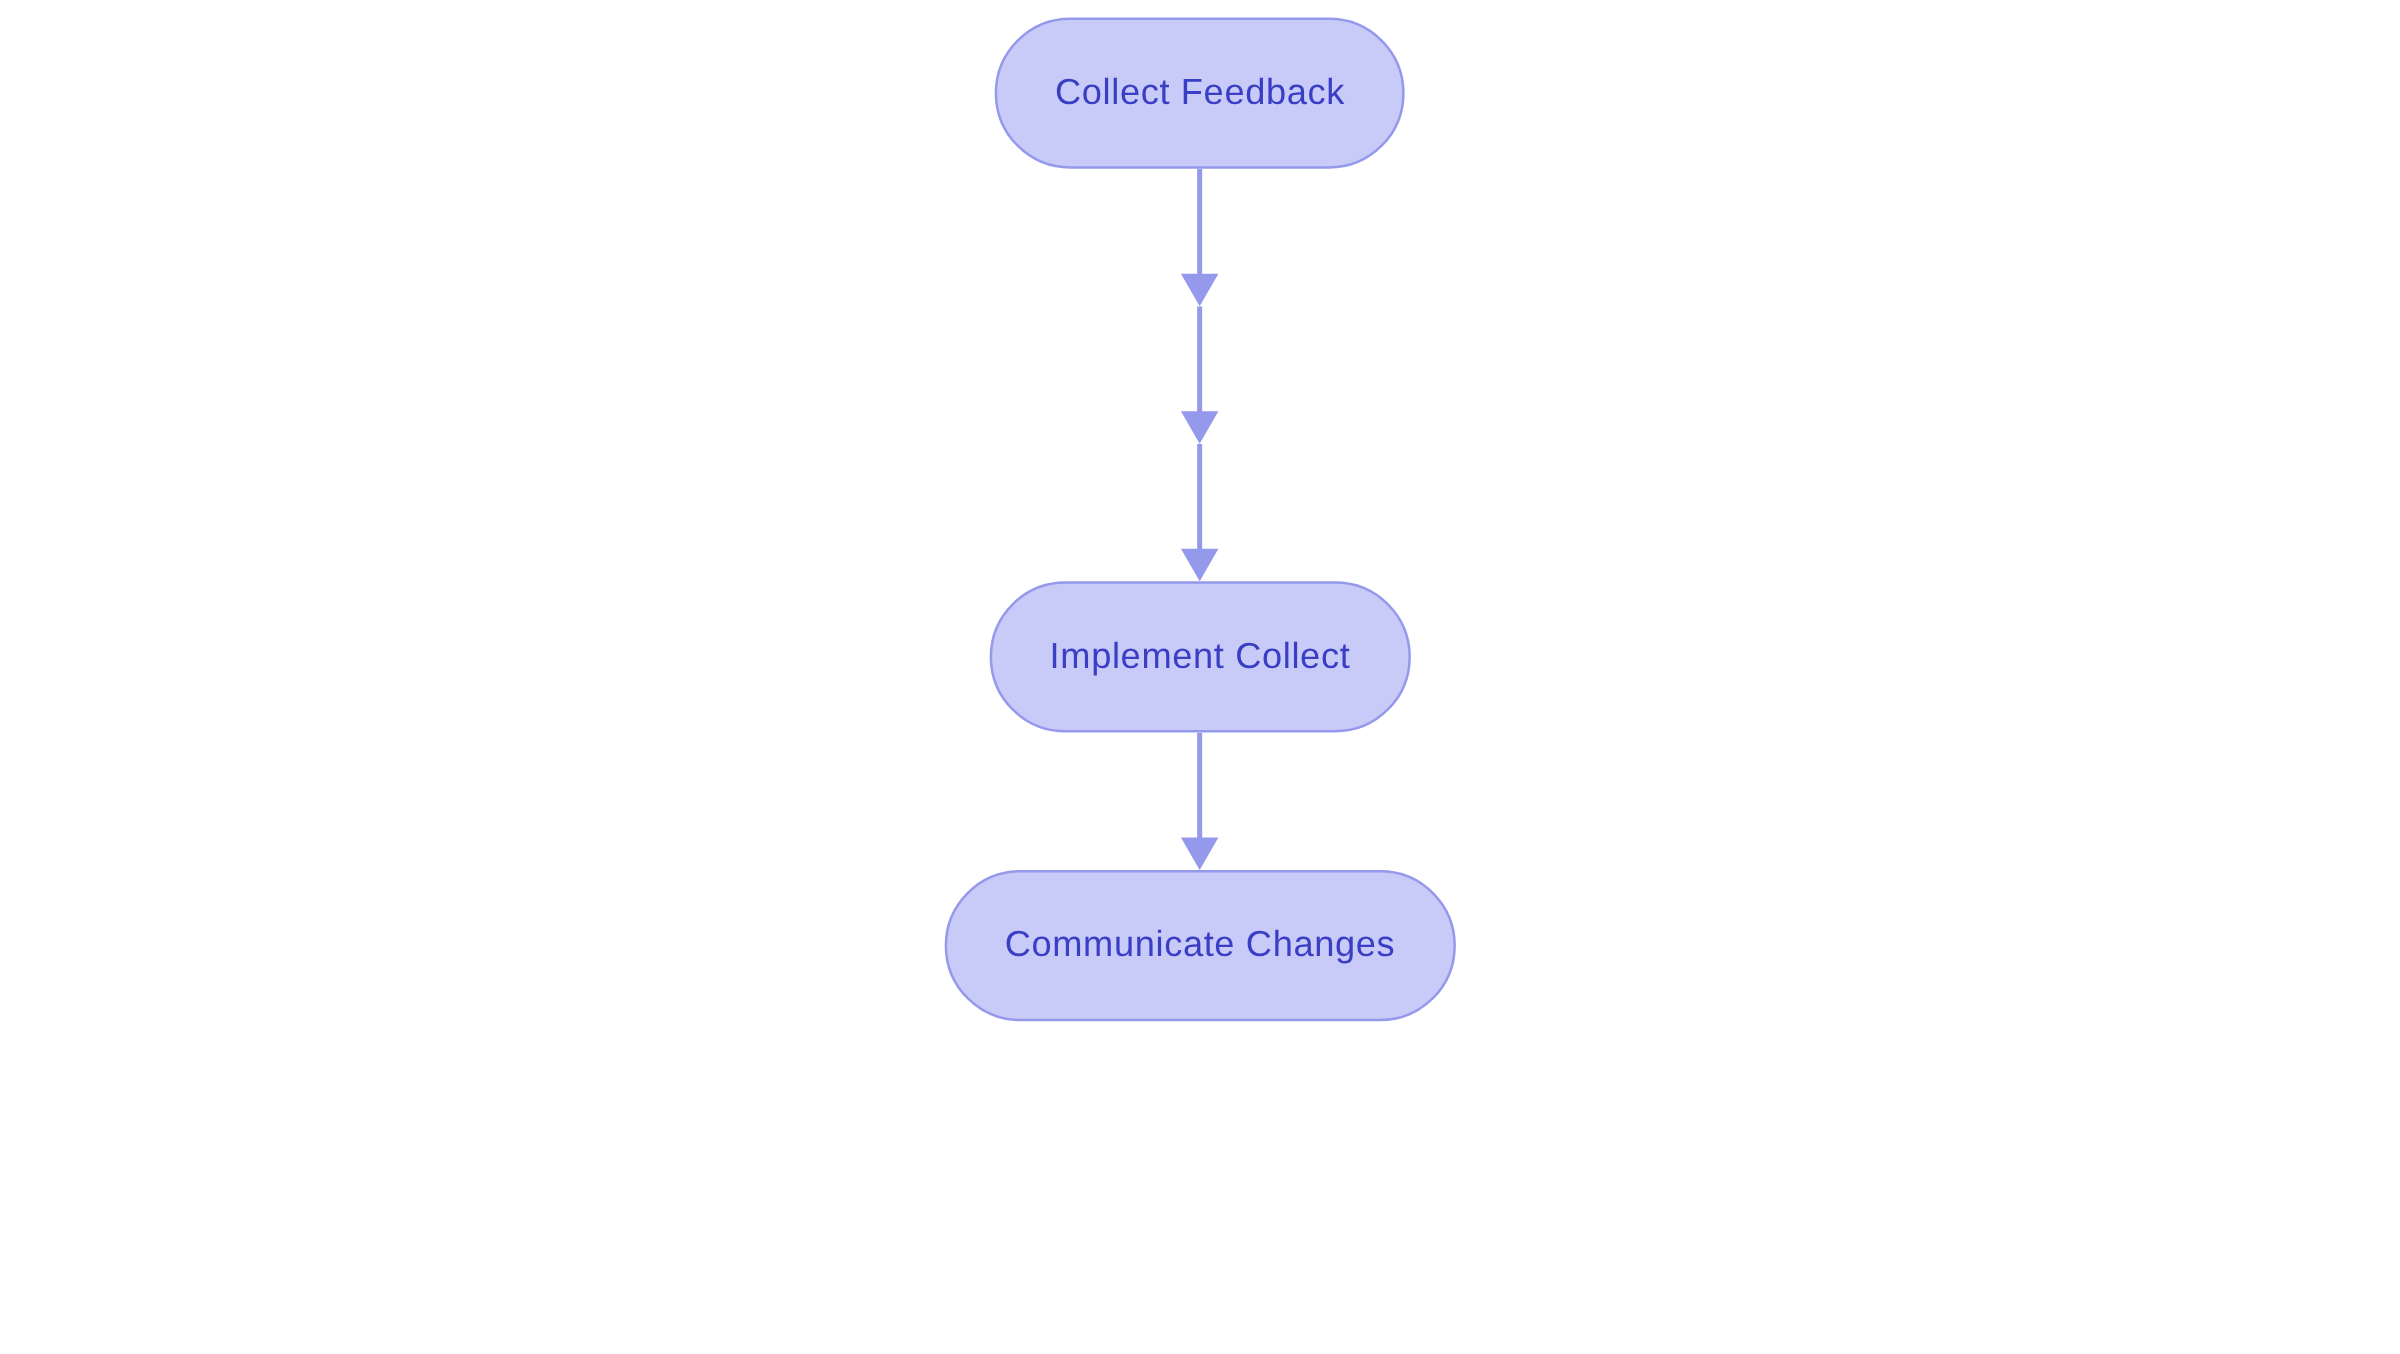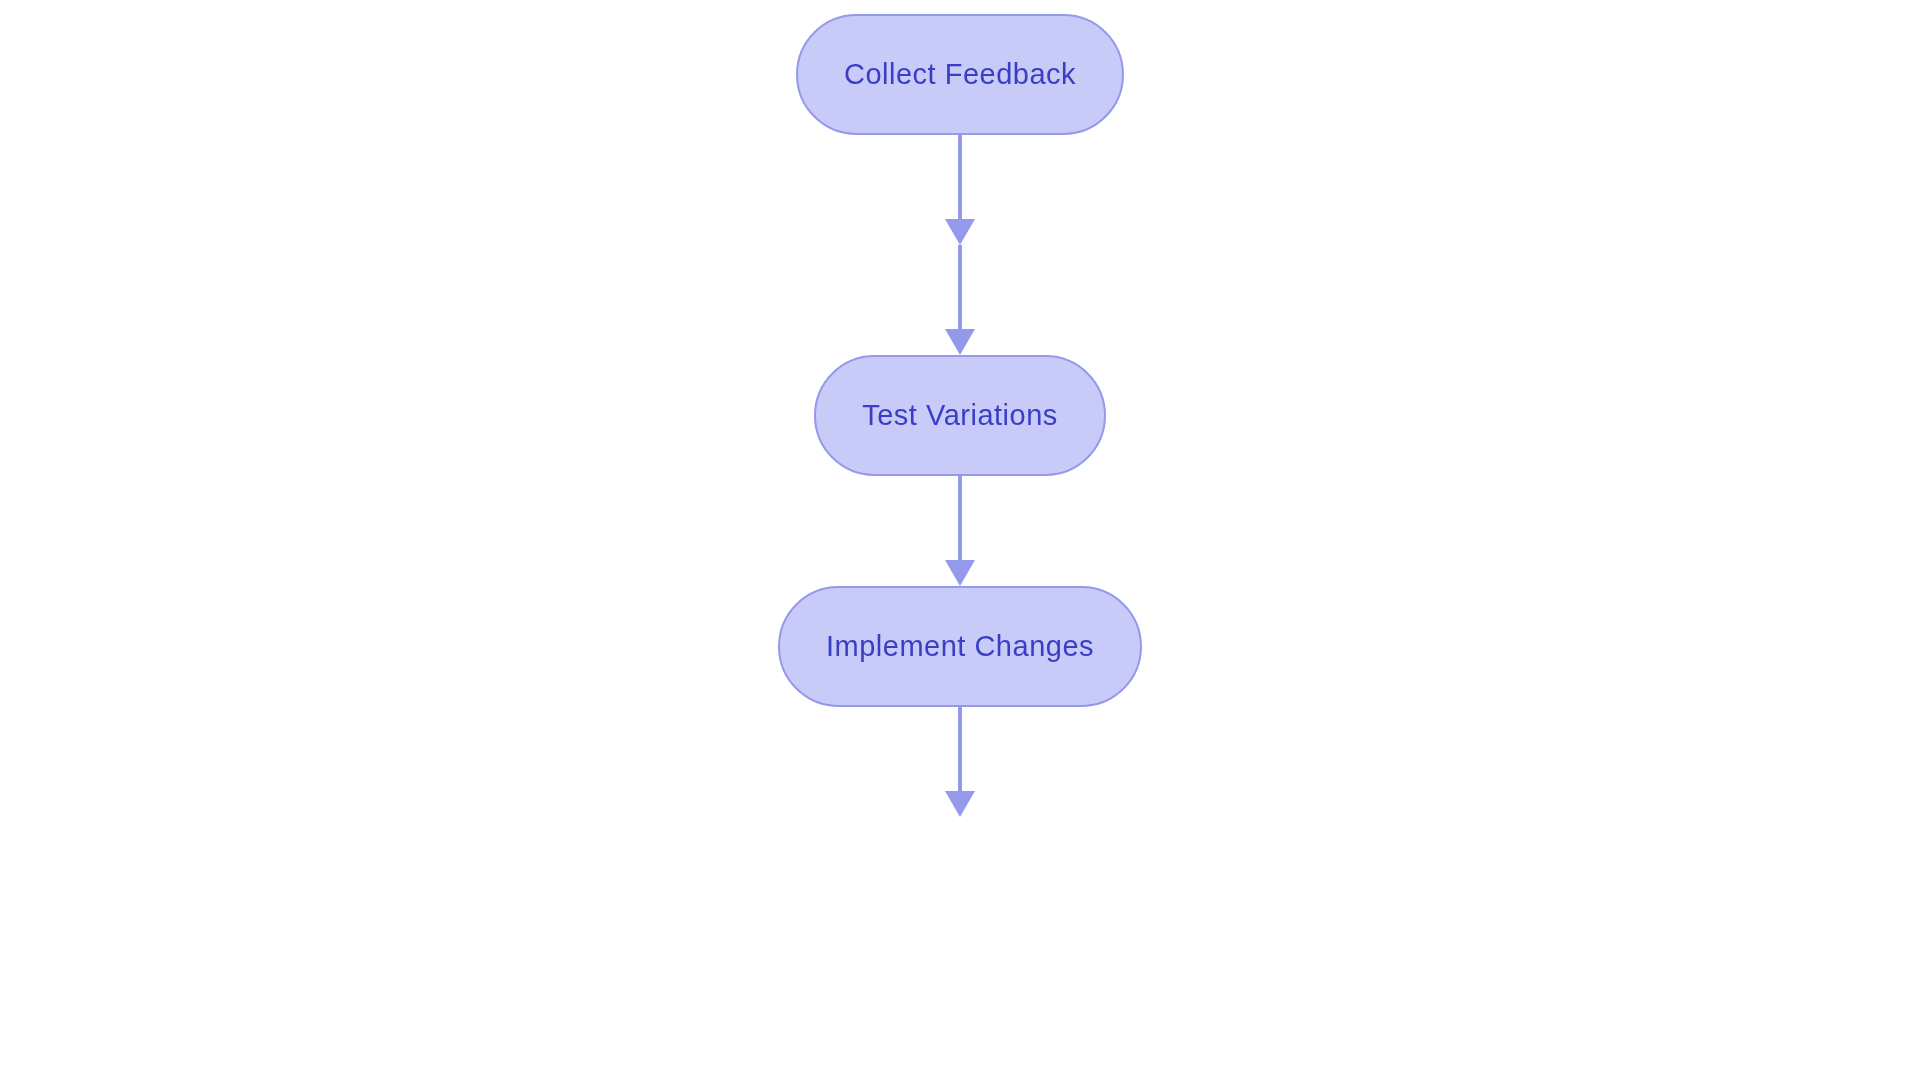--- a/index.html
+++ b/index.html
@@ -74,33 +74,33 @@
       <line x1="16" y1="0" x2="16" y2="85"></line>
       <polygon points="1,84 31,84 16,110"></polygon>
     </svg>
 
 
     <svg class="connector" viewBox="0 0 32 110" aria-hidden="true">
       <line x1="16" y1="0" x2="16" y2="85"></line>
       <polygon points="1,84 31,84 16,110"></polygon>
     </svg>
 
+
+    <svg class="connector" viewBox="0 0 32 110" aria-hidden="true">
+      <line x1="16" y1="0" x2="16" y2="85"></line>
+      <polygon points="1,84 31,84 16,110"></polygon>
+    </svg>
+
     <div class="node">
-      <span class="node-label">Test Variations</span>
+      <span class="node-label">Implement Collect</span>
     </div>
 
     <svg class="connector" viewBox="0 0 32 110" aria-hidden="true">
       <line x1="16" y1="0" x2="16" y2="85"></line>
       <polygon points="1,84 31,84 16,110"></polygon>
     </svg>
 
     <div class="node">
-      <span class="node-label">Implement Changes</span>
+      <span class="node-label">Communicate Changes</span>
     </div>
-
-    <svg class="connector" viewBox="0 0 32 110" aria-hidden="true">
-      <line x1="16" y1="0" x2="16" y2="85"></line>
-      <polygon points="1,84 31,84 16,110"></polygon>
-    </svg>
-
 
   </div>
 </div>
 
 </body></html>

